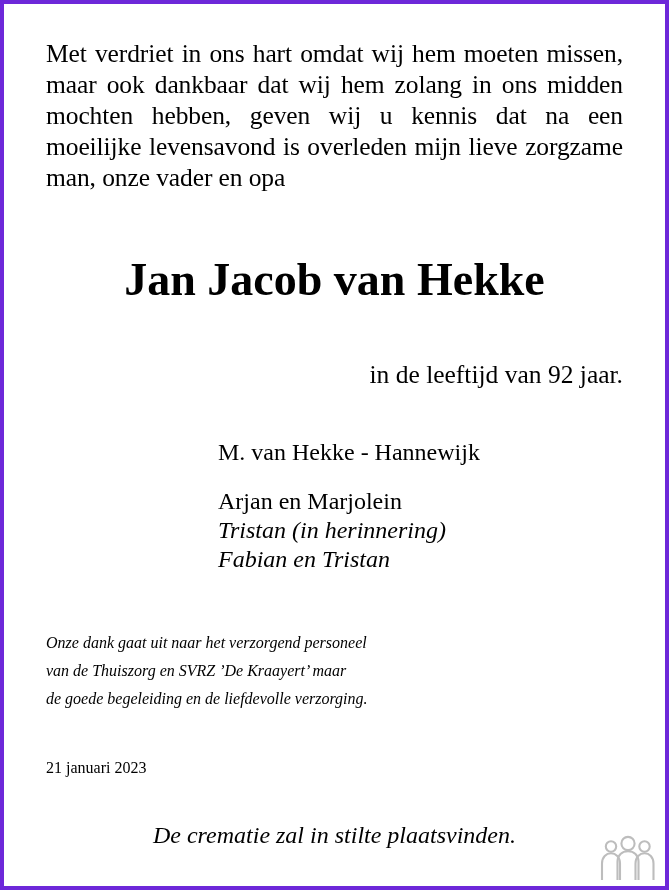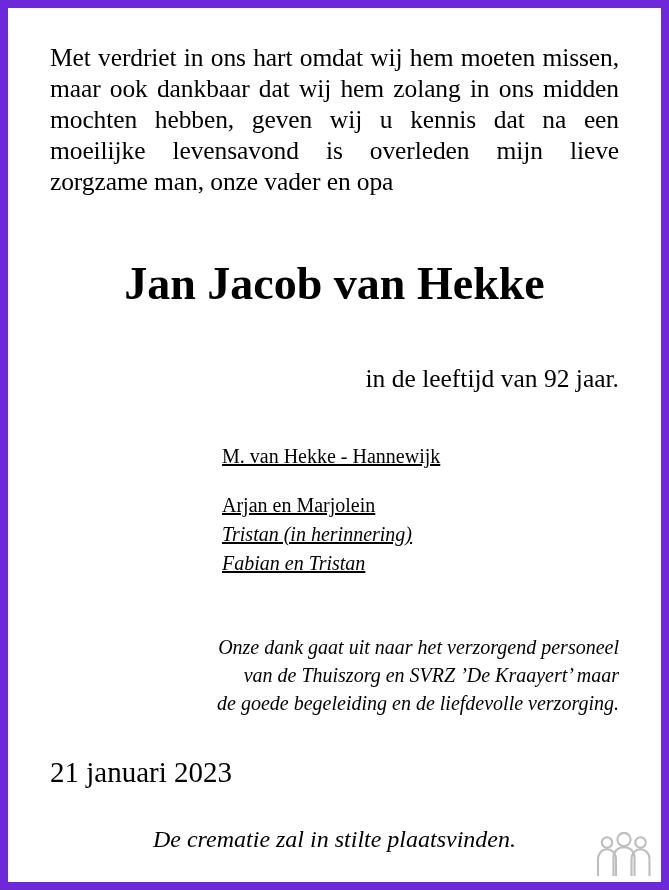--- a/index.html
+++ b/index.html
@@ -10,21 +10,21 @@
   body {
     font-family: "Liberation Serif", "DejaVu Serif", serif;
     color: #000000;
   }
   .notice {
     position: relative;
     width: 669px;
     height: 890px;
     box-sizing: border-box;
     background: #ffffff;
-    border: 8px solid #6d28d9;
+    border: 4px solid #6d28d9;
     overflow: hidden;
   }
   .inner {
     position: relative;
     width: 100%;
     height: 100%;
     box-sizing: border-box;
     padding: 30px 42px 0 42px;
   }
 
@@ -51,23 +51,22 @@
     font-size: 25.5px;
     line-height: 30px;
     text-align: right;
     margin: 0;
     padding-top: 38px;
   }
 
   .family {
     padding-top: 48px;
     padding-left: 172px;
-    font-size: 20px;
+    font-size: 24px;
     line-height: 29px;
-    text-decoration: underline;
   }
   .family-group {
     margin: 0;
   }
   .family-group + .family-group {
     margin-top: 20px;
   }
   .family-line {
     white-space: nowrap;
   }
@@ -78,32 +77,32 @@
     display: inline-block;
     width: 0.95em;
     height: 0.95em;
     position: relative;
     vertical-align: -0.12em;
     margin-left: 4px;
   }
 
   .thanks {
     padding-top: 55px;
-    font-size: 20px;
+    font-size: 16px;
     line-height: 28px;
     font-style: italic;
-    text-align: right;
+    text-align: left;
   }
   .thanks .tline {
     white-space: nowrap;
   }
 
   .details {
     padding-top: 40px;
-    font-size: 29px;
+    font-size: 16px;
     line-height: 30px;
     text-align: left;
   }
   .details .dline {
     white-space: nowrap;
   }
 
   .closing {
     padding-top: 38px;
     font-size: 24px;

